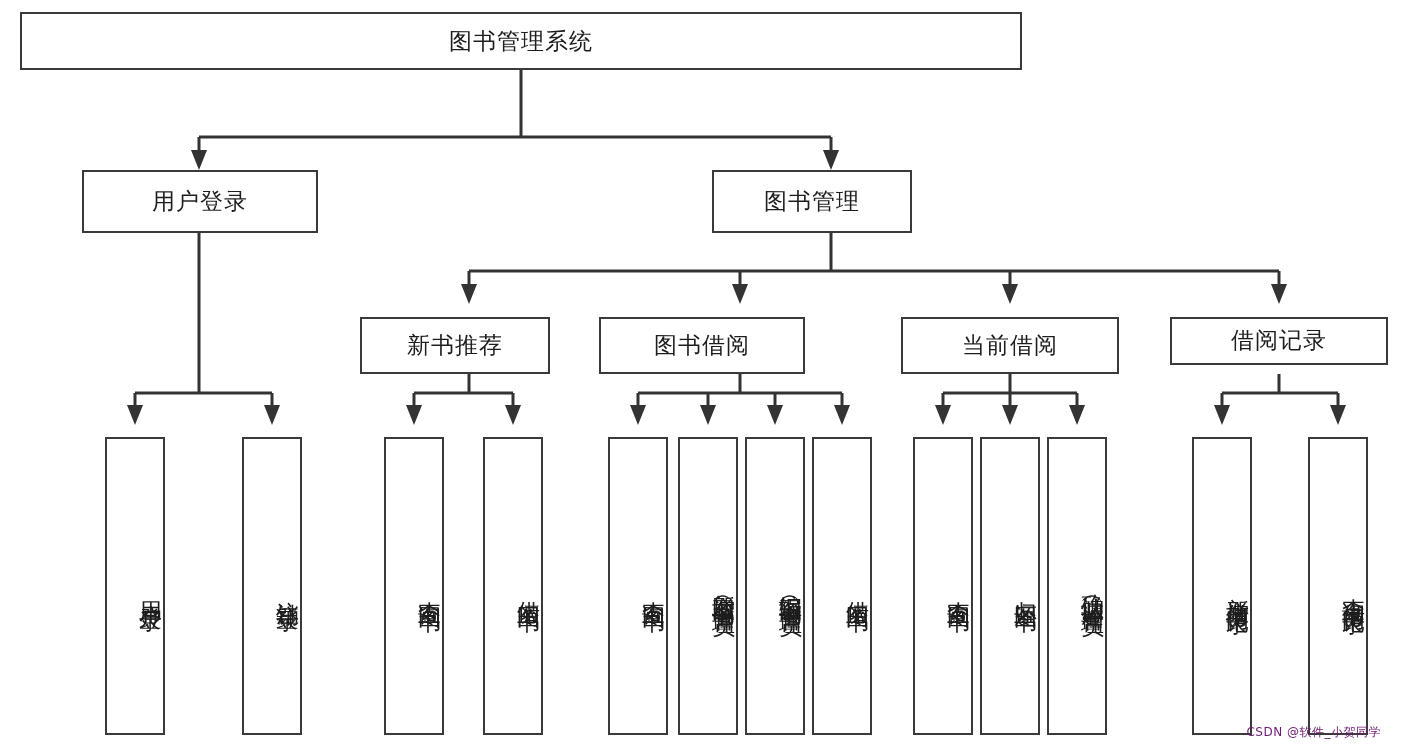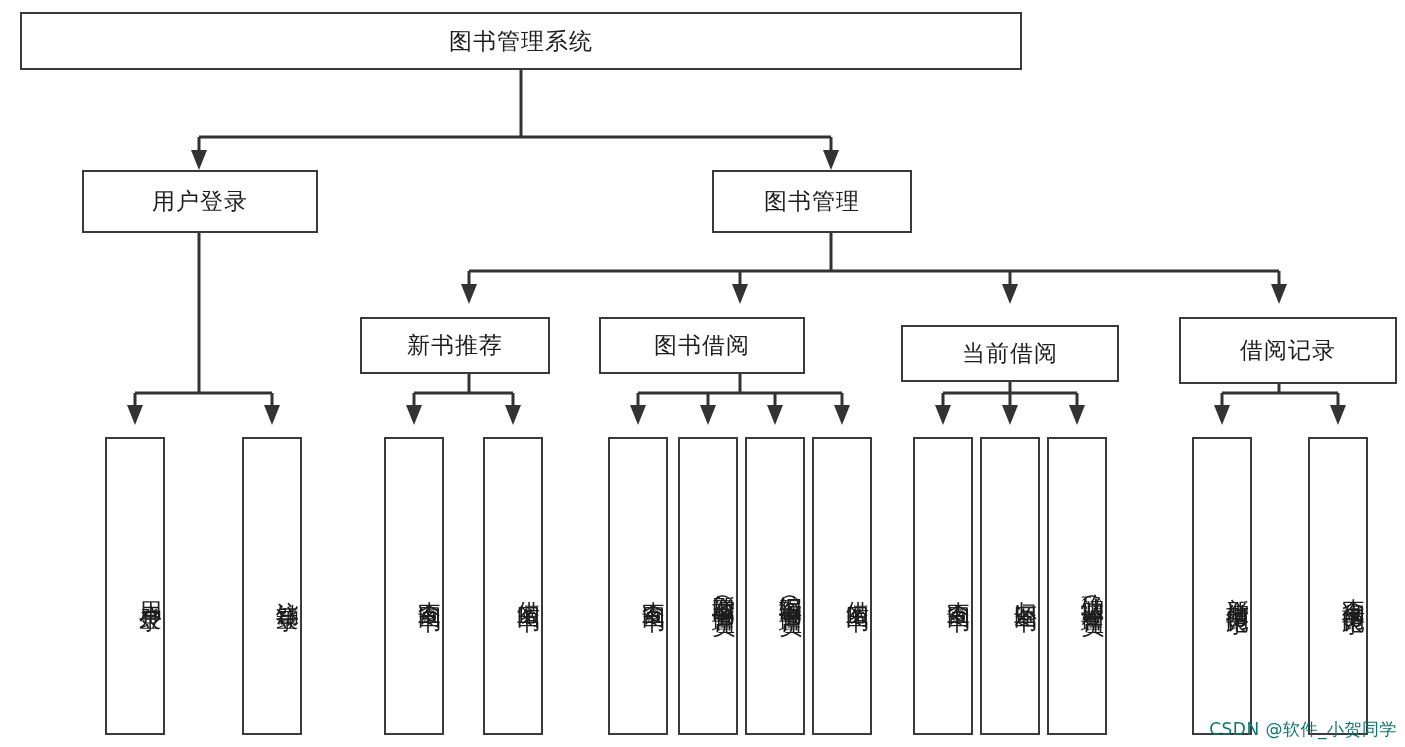--- a/index.html
+++ b/index.html
@@ -57,24 +57,24 @@
     letter-spacing: 3px;
   }
   .node.v-node .vlabel {
     writing-mode: vertical-rl;
     text-orientation: upright;
     display: block;
     white-space: nowrap;
   }
   .watermark {
     position: absolute;
-    right: 8px;
+    right: 24px;
     bottom: 6px;
-    font-size: 17px;
-    color: #0f766e;
+    font-size: 12px;
+    color: #701a75;
     letter-spacing: 0.5px;
     z-index: 6;
     white-space: nowrap;
   }
 </style>
 </head>
 <body>
 
 <div id="diagram-root">
 
@@ -169,25 +169,25 @@
   </div>
 
   <div class="node h-node" style="left:360px; top:317px; width:190px; height:57px;">
     <span>新书推荐</span>
   </div>
 
   <div class="node h-node" style="left:599px; top:317px; width:206px; height:57px;">
     <span>图书借阅</span>
   </div>
 
-  <div class="node h-node" style="left:901px; top:317px; width:218px; height:57px;margin-top:8px;">
+  <div class="node h-node" style="left:901px; top:317px; width:218px; height:57px;">
     <span>当前借阅</span>
   </div>
 
-  <div class="node h-node" style="left:1170px; top:317px; width:218px; height:67px;margin-left:9px;">
+  <div class="node h-node" style="left:1170px; top:317px; width:218px; height:48px;">
     <span>借阅记录</span>
   </div>
 
   <div class="node v-node" style="left:105px; top:437px; width:60px; height:298px;">
     <span class="vlabel">用户登录</span>
   </div>
 
   <div class="node v-node" style="left:242px; top:437px; width:60px; height:298px;">
     <span class="vlabel">注销登录</span>
   </div>

